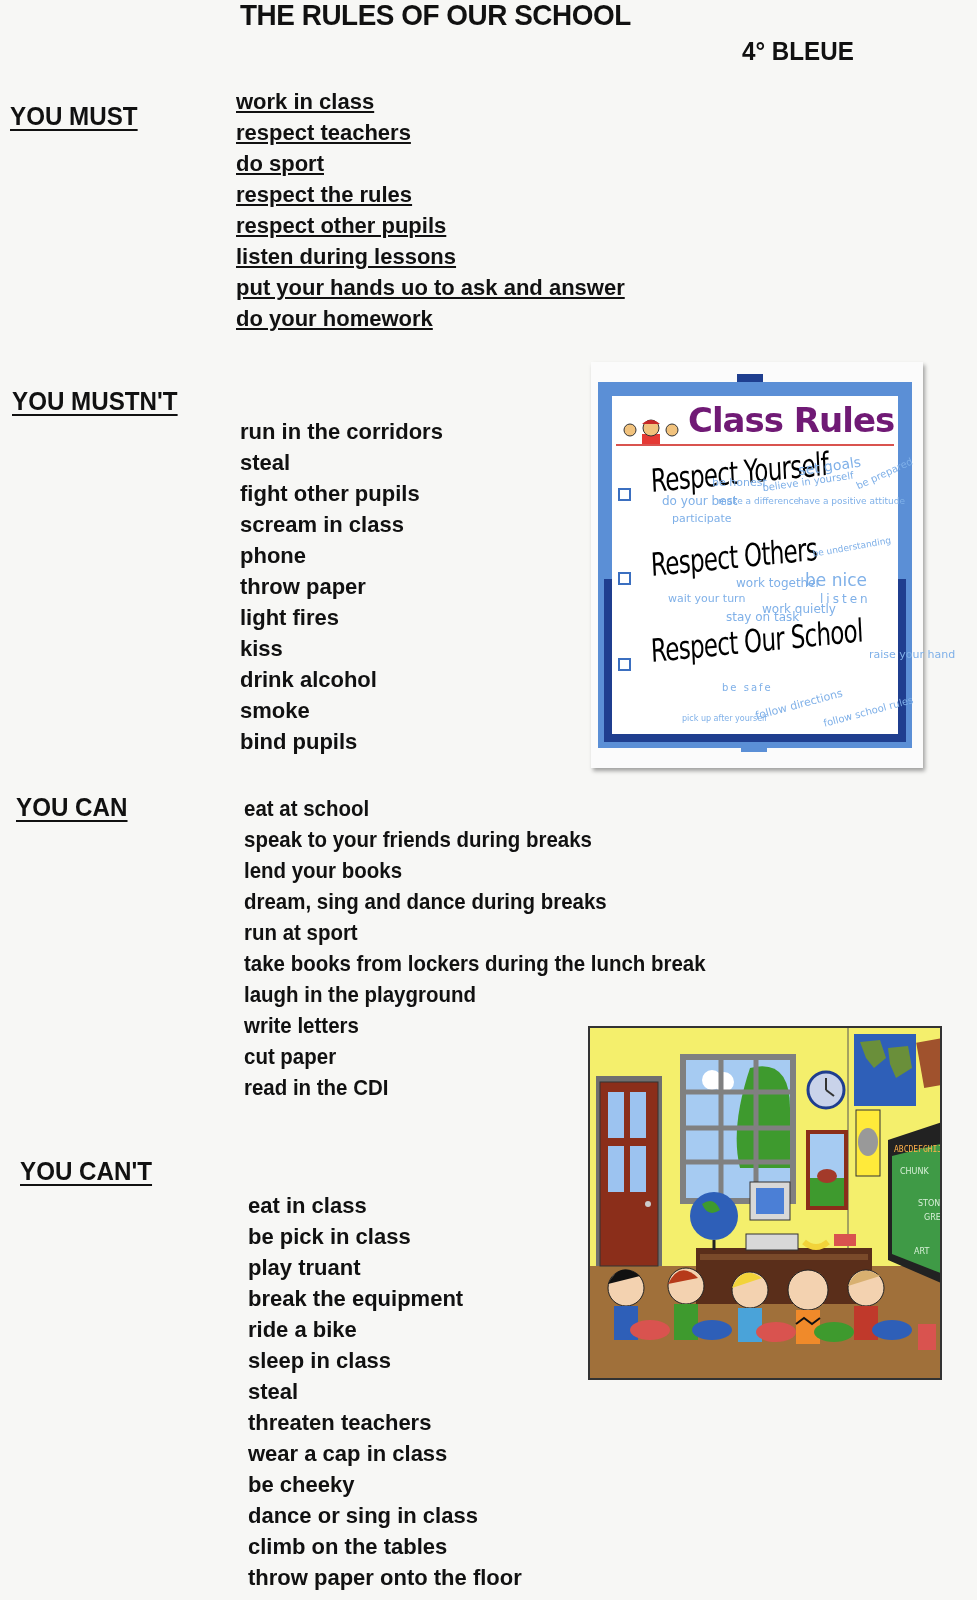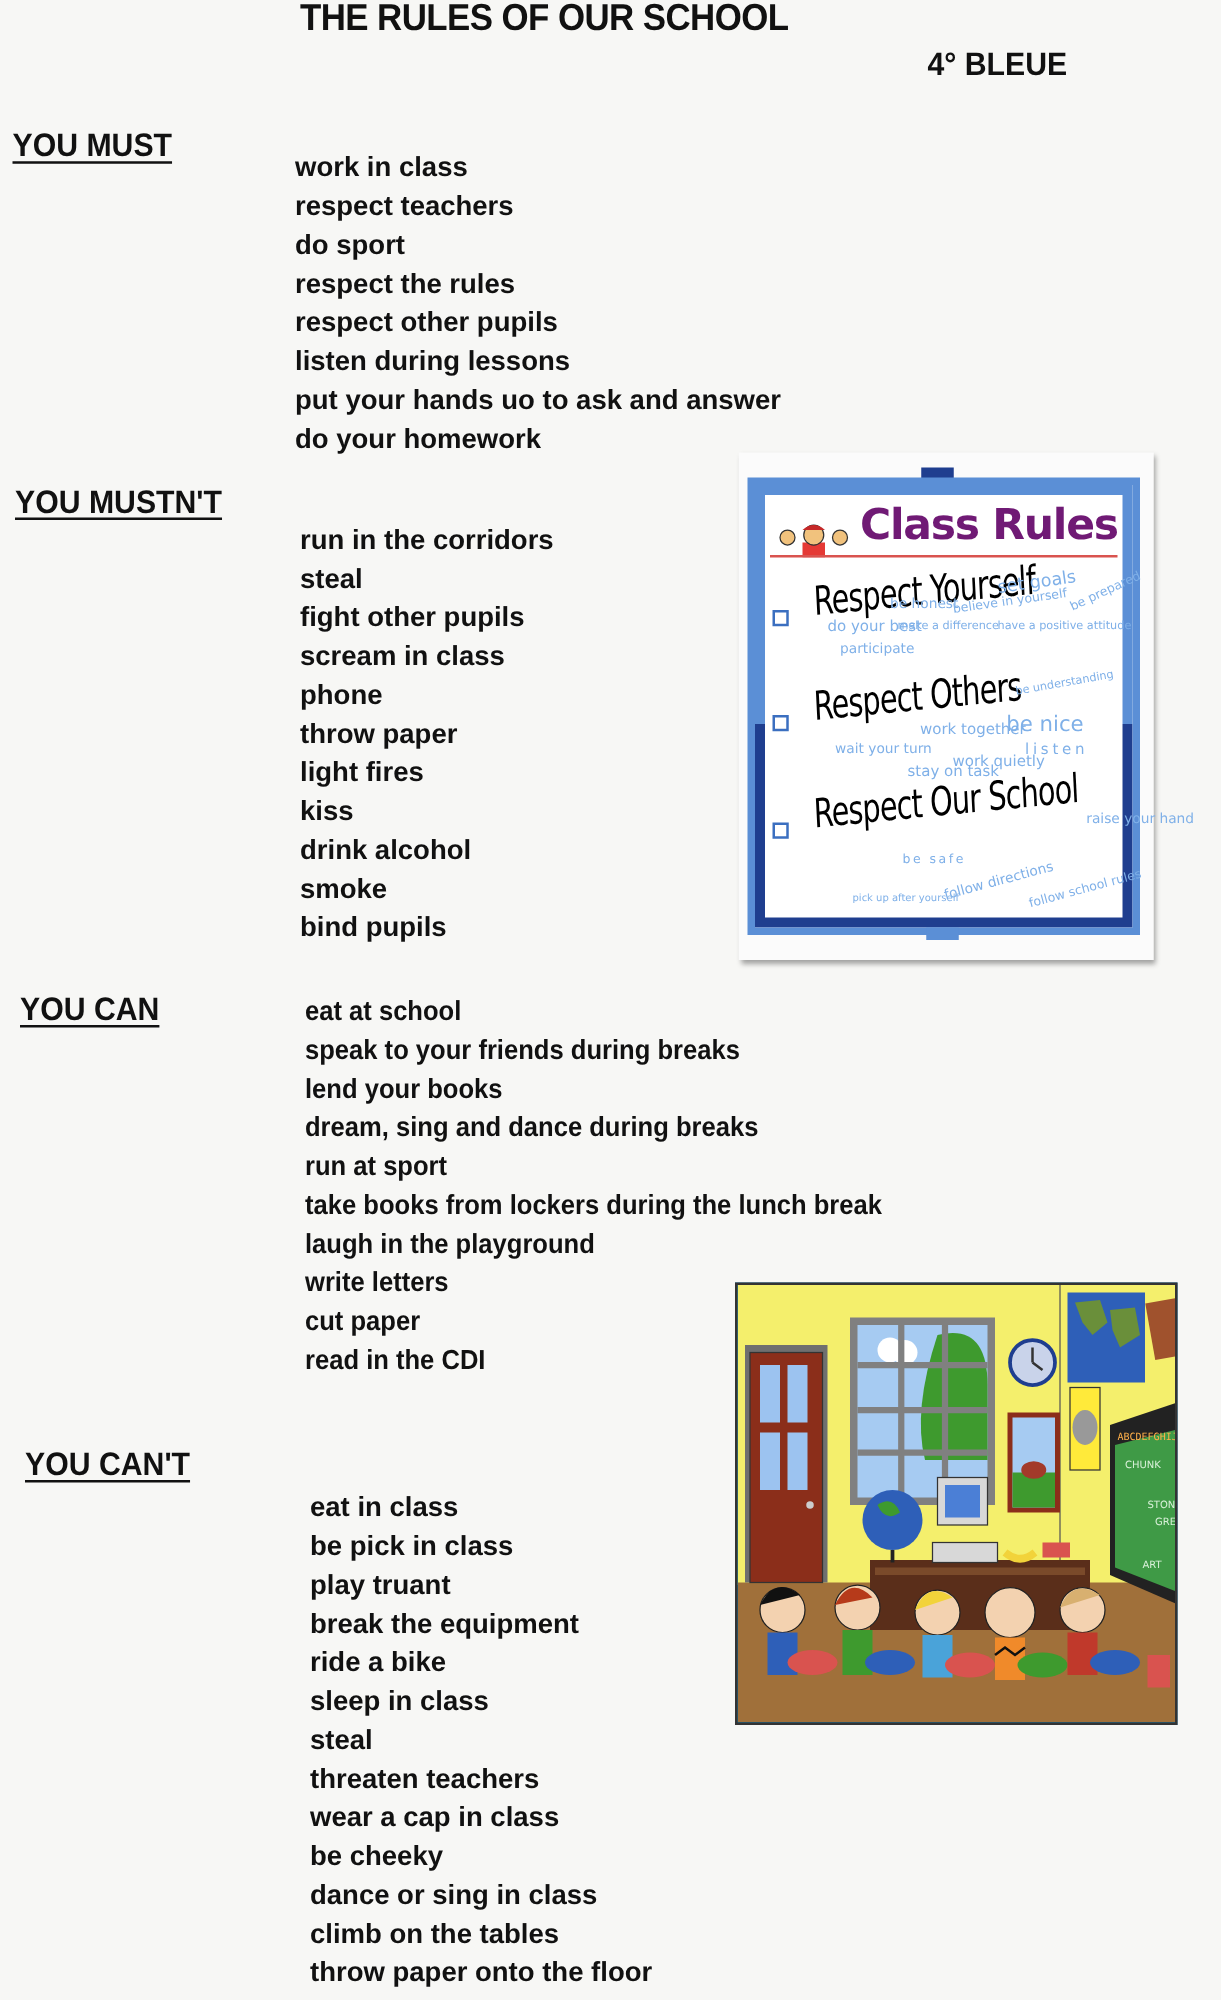--- a/index.html
+++ b/index.html
@@ -75,21 +75,21 @@
   }
   .classroom svg { display: block; }
 </style>
 </head>
 <body>
 
 <div class="title">THE RULES OF OUR SCHOOL</div>
 <div class="class-name">4° BLEUE</div>
 
 <div class="section-heading" style="left:10px; top:101px;">YOU MUST</div>
-<ul class="rule-list" style="left:236px; top:118px;">
+<ul class="rule-list" style="left:236px; top:86px;text-decoration:underline;">
   <li>work in class</li>
   <li>respect teachers</li>
   <li>do sport</li>
   <li>respect the rules</li>
   <li>respect other pupils</li>
   <li>listen during lessons</li>
   <li>put your hands uo to ask and answer</li>
   <li>do your homework</li>
 </ul>
 

